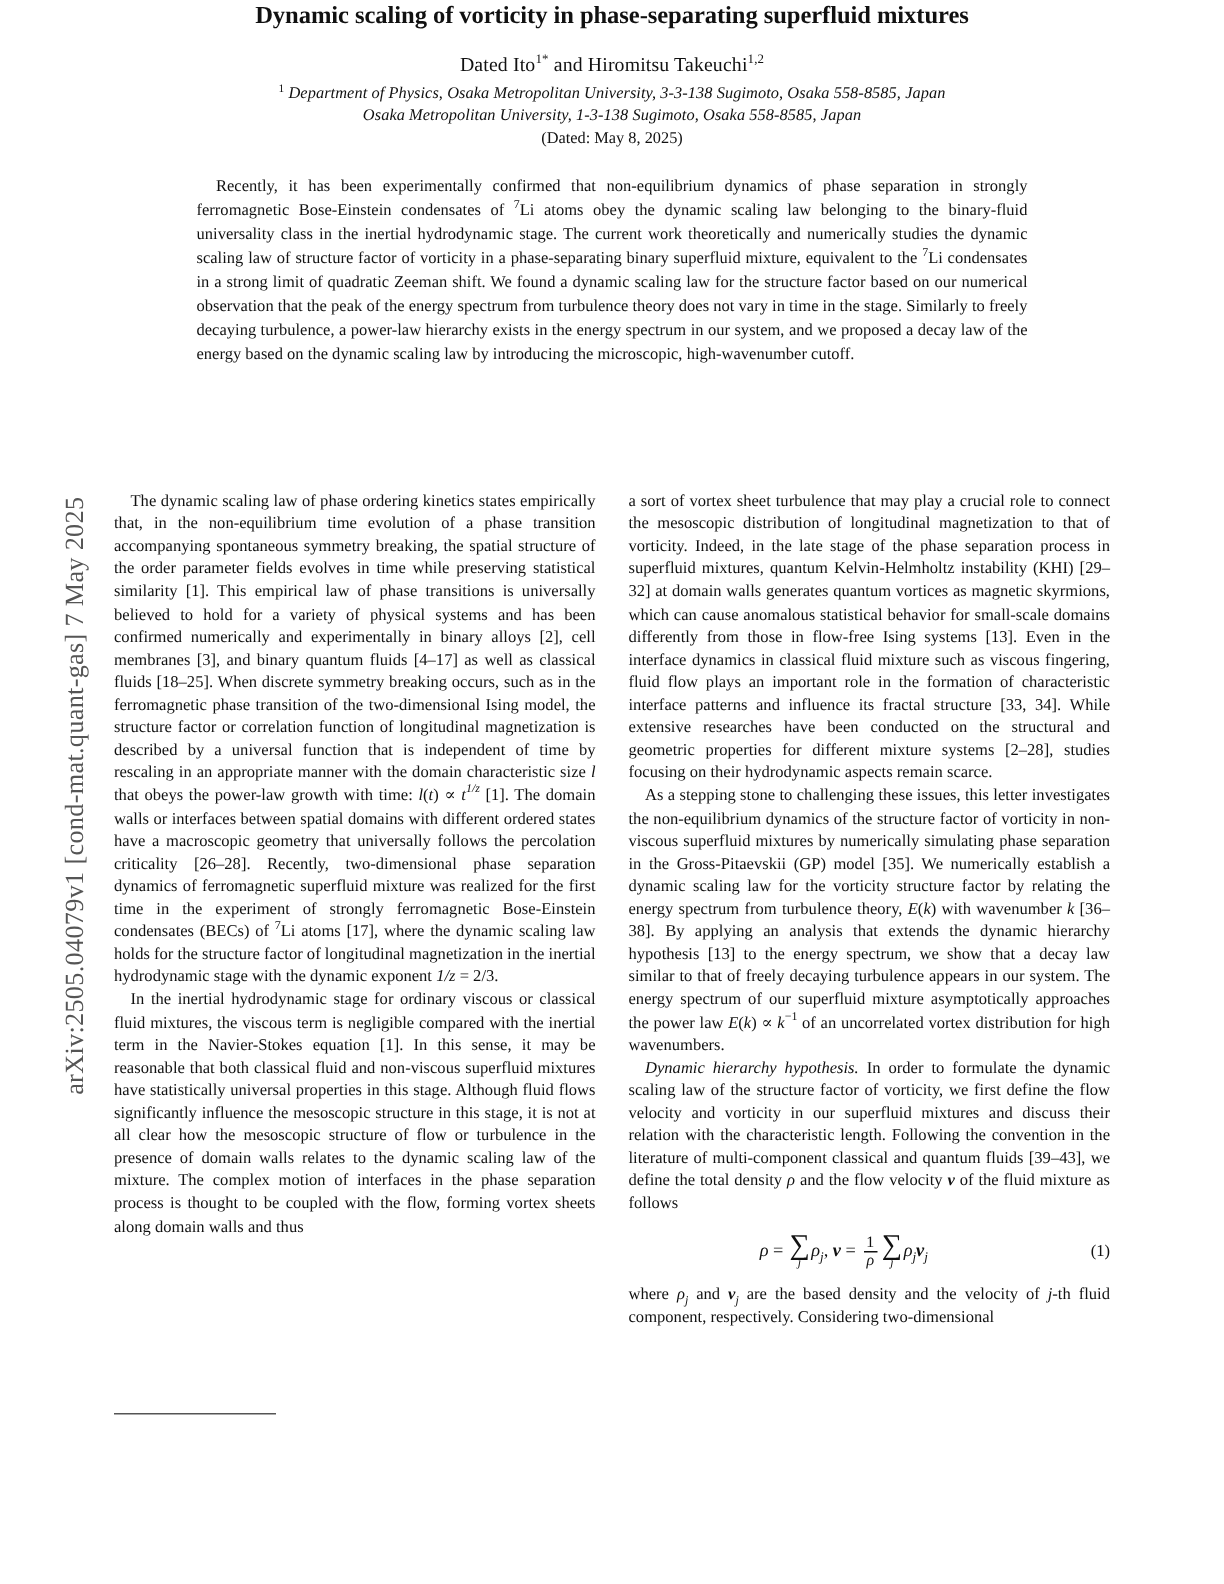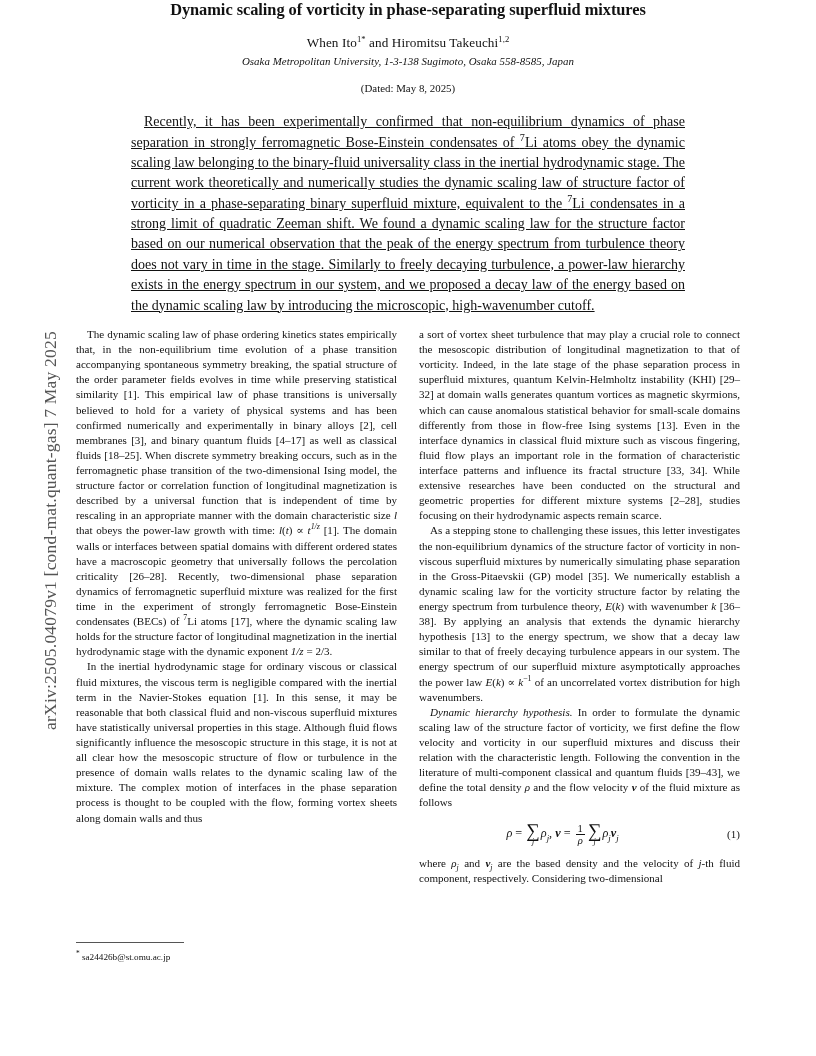--- a/index.html
+++ b/index.html
@@ -71,33 +71,32 @@
     line-height: 1.32;
     margin: 0;
     letter-spacing: 0.05px;
   }
   .affiliation sup {
     font-style: normal;
     font-size: 7.6px;
   }
   #date-line {
     font-size: 10.9px;
-    margin: 14px 0 0 0;
+    margin: 2px 0 0 0;
   }
 
   
   #abstract {
     margin: 18px 55px 0 55px;
-    font-size: 14px;
+    font-size: 11px;
     line-height: 1.455;
     text-align: justify;
     text-indent: 13px;
     letter-spacing: 0.01px;
     hyphens: manual;
-    text-decoration: underline;
   }
 
   
   #body-columns {
     position: absolute;
     left: 0px;
     top: 327px;
     width: 664px;
     display: flex;
     gap: 22px;
@@ -194,23 +193,27 @@
   <div class="stamp-text">arXiv:2505.04079v1  [cond-mat.quant-gas]  7 May 2025</div>
 </div>
 
 <div id="page">
 
   <div id="title-block">
 
     <h1 id="paper-title">Dynamic scaling of vorticity in phase-separating superfluid mixtures</h1>
 
     <div id="author-line">
-      <span>When Ito</span><sup>1*</sup><span> and Hiromitsu Takeuchi</span><sup>1,2</sup>
+      <span>Dated Ito</span><sup>1*</sup><span> and Hiromitsu Takeuchi</span><sup>1,2</sup>
     </div>
 
+    <p class="affiliation">
+      <sup>1</sup>
+      <span>Department of Physics, Osaka Metropolitan University, 3-3-138 Sugimoto, Osaka 558-8585, Japan</span>
+    </p>
     <p class="affiliation">
       <span>Osaka Metropolitan University, 1-3-138 Sugimoto, Osaka 558-8585, Japan</span>
     </p>
 
     <p id="date-line">(Dated: May 8, 2025)</p>
   </div>
 
   <div id="abstract">
     <span>Recently, it has been experimentally confirmed that non-equilibrium dynamics of phase separation in strongly ferromagnetic Bose-Einstein condensates of </span><sup class="sc">7</sup><span>Li atoms obey the dynamic scaling law belonging to the binary-fluid universality class in the inertial hydrodynamic stage. The current work theoretically and numerically studies the dynamic scaling law of structure factor of vorticity in a phase-separating binary superfluid mixture, equivalent to the </span><sup class="sc">7</sup><span>Li condensates in a strong limit of quadratic Zeeman shift. We found a dynamic scaling law for the structure factor based on our numerical observation that the peak of the energy spectrum from turbulence theory does not vary in time in the stage. Similarly to freely decaying turbulence, a power-law hierarchy exists in the energy spectrum in our system, and we proposed a decay law of the energy based on the dynamic scaling law by introducing the microscopic, high-wavenumber cutoff.</span>
   </div>
@@ -218,24 +221,20 @@
   <div id="body-columns">
 
     <div class="column" id="left-column">
 
       <p><span>The dynamic scaling law of phase ordering kinetics states empirically that, in the non-equilibrium time evolution of a phase transition accompanying spontaneous symmetry breaking, the spatial structure of the order parameter fields evolves in time while preserving statistical similarity [1]. This empirical law of phase transitions is universally believed to hold for a variety of physical systems and has been confirmed numerically and experimentally in binary alloys [2], cell membranes [3], and binary quantum fluids [4–17] as well as classical fluids [18–25]. When discrete symmetry breaking occurs, such as in the ferromagnetic phase transition of the two-dimensional Ising model, the structure factor or correlation function of longitudinal magnetization is described by a universal function that is independent of time by rescaling in an appropriate manner with the domain characteristic size </span><span class="mi">l</span><span> that obeys the power-law growth with time: </span><span class="mi">l</span><span>(</span><span class="mi">t</span><span>)</span><span> ∝ </span><span class="mi">t</span><sup class="sc mi">1/z</sup><span> [1]. The domain walls or interfaces between spatial domains with different ordered states have a macroscopic geometry that universally follows the percolation criticality [26–28]. Recently, two-dimensional phase separation dynamics of ferromagnetic superfluid mixture was realized for the first time in the experiment of strongly ferromagnetic Bose-Einstein condensates (BECs) of </span><sup class="sc">7</sup><span>Li atoms [17], where the dynamic scaling law holds for the structure factor of longitudinal magnetization in the inertial hydrodynamic stage with the dynamic exponent </span><span class="mi">1/z</span><span> = 2/3</span><span>.</span></p>
 
       <p>In the inertial hydrodynamic stage for ordinary viscous or classical fluid mixtures, the viscous term is negligible compared with the inertial term in the Navier-Stokes equation [1]. In this sense, it may be reasonable that both classical fluid and non-viscous superfluid mixtures have statistically universal properties in this stage. Although fluid flows significantly influence the mesoscopic structure in this stage, it is not at all clear how the mesoscopic structure of flow or turbulence in the presence of domain walls relates to the dynamic scaling law of the mixture. The complex motion of interfaces in the phase separation process is thought to be coupled with the flow, forming vortex sheets along domain walls and thus</p>
 
       <div id="footnote">
         <div class="rule"></div>
-        <div class="fn-text">
-          <sup>*</sup>
-          <span>sa24426b@st.omu.ac.jp</span>
-        </div>
       </div>
     </div>
 
     <div class="column" id="right-column">
 
       <p class="noindent">a sort of vortex sheet turbulence that may play a crucial role to connect the mesoscopic distribution of longitudinal magnetization to that of vorticity. Indeed, in the late stage of the phase separation process in superfluid mixtures, quantum Kelvin-Helmholtz instability (KHI) [29–32] at domain walls generates quantum vortices as magnetic skyrmions, which can cause anomalous statistical behavior for small-scale domains differently from those in flow-free Ising systems [13]. Even in the interface dynamics in classical fluid mixture such as viscous fingering, fluid flow plays an important role in the formation of characteristic interface patterns and influence its fractal structure [33, 34]. While extensive researches have been conducted on the structural and geometric properties for different mixture systems [2–28], studies focusing on their hydrodynamic aspects remain scarce.</p>
 
       <p><span>As a stepping stone to challenging these issues, this letter investigates the non-equilibrium dynamics of the structure factor of vorticity in non-viscous superfluid mixtures by numerically simulating phase separation in the Gross-Pitaevskii (GP) model [35]. We numerically establish a dynamic scaling law for the vorticity structure factor by relating the energy spectrum from turbulence theory, </span><span class="mi">E</span>(<span class="mi">k</span>)<span> with wavenumber </span><span class="mi">k</span><span> [36–38]. By applying an analysis that extends the dynamic hierarchy hypothesis [13] to the energy spectrum, we show that a decay law similar to that of freely decaying turbulence appears in our system. The energy spectrum of our superfluid mixture asymptotically approaches the power law </span><span class="mi">E</span>(<span class="mi">k</span>)<span> ∝ </span><span class="mi">k</span><sup class="sc">−1</sup><span> of an uncorrelated vortex distribution for high wavenumbers.</span></p>
 
       <p><span class="mi">Dynamic hierarchy hypothesis.</span><span> In order to formulate the dynamic scaling law of the structure factor of vorticity, we first define the flow velocity and vorticity in our superfluid mixtures and discuss their relation with the characteristic length. Following the convention in the literature of multi-component classical and quantum fluids [39–43], we define the total density </span><span class="mi">ρ</span><span> and the flow velocity </span><span class="mb">v</span><span> of the fluid mixture as follows</span></p>

